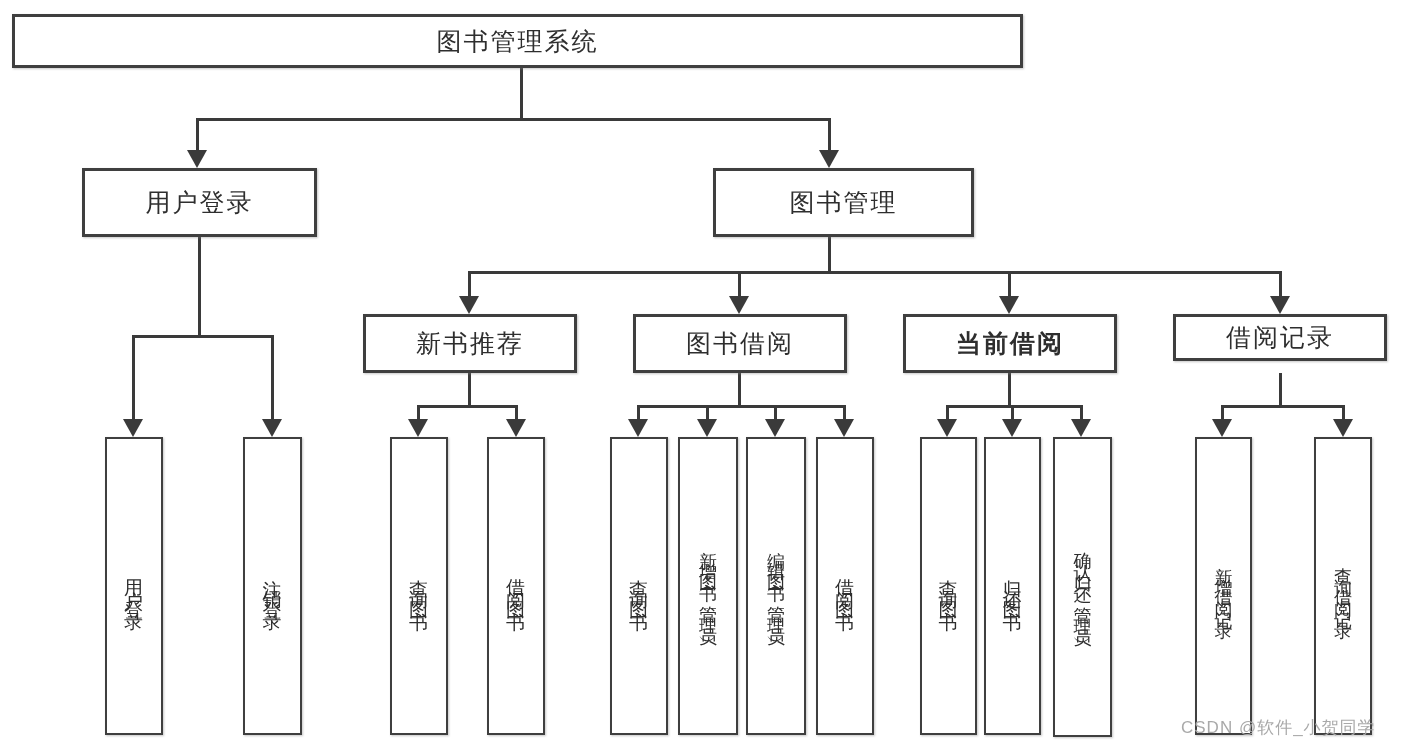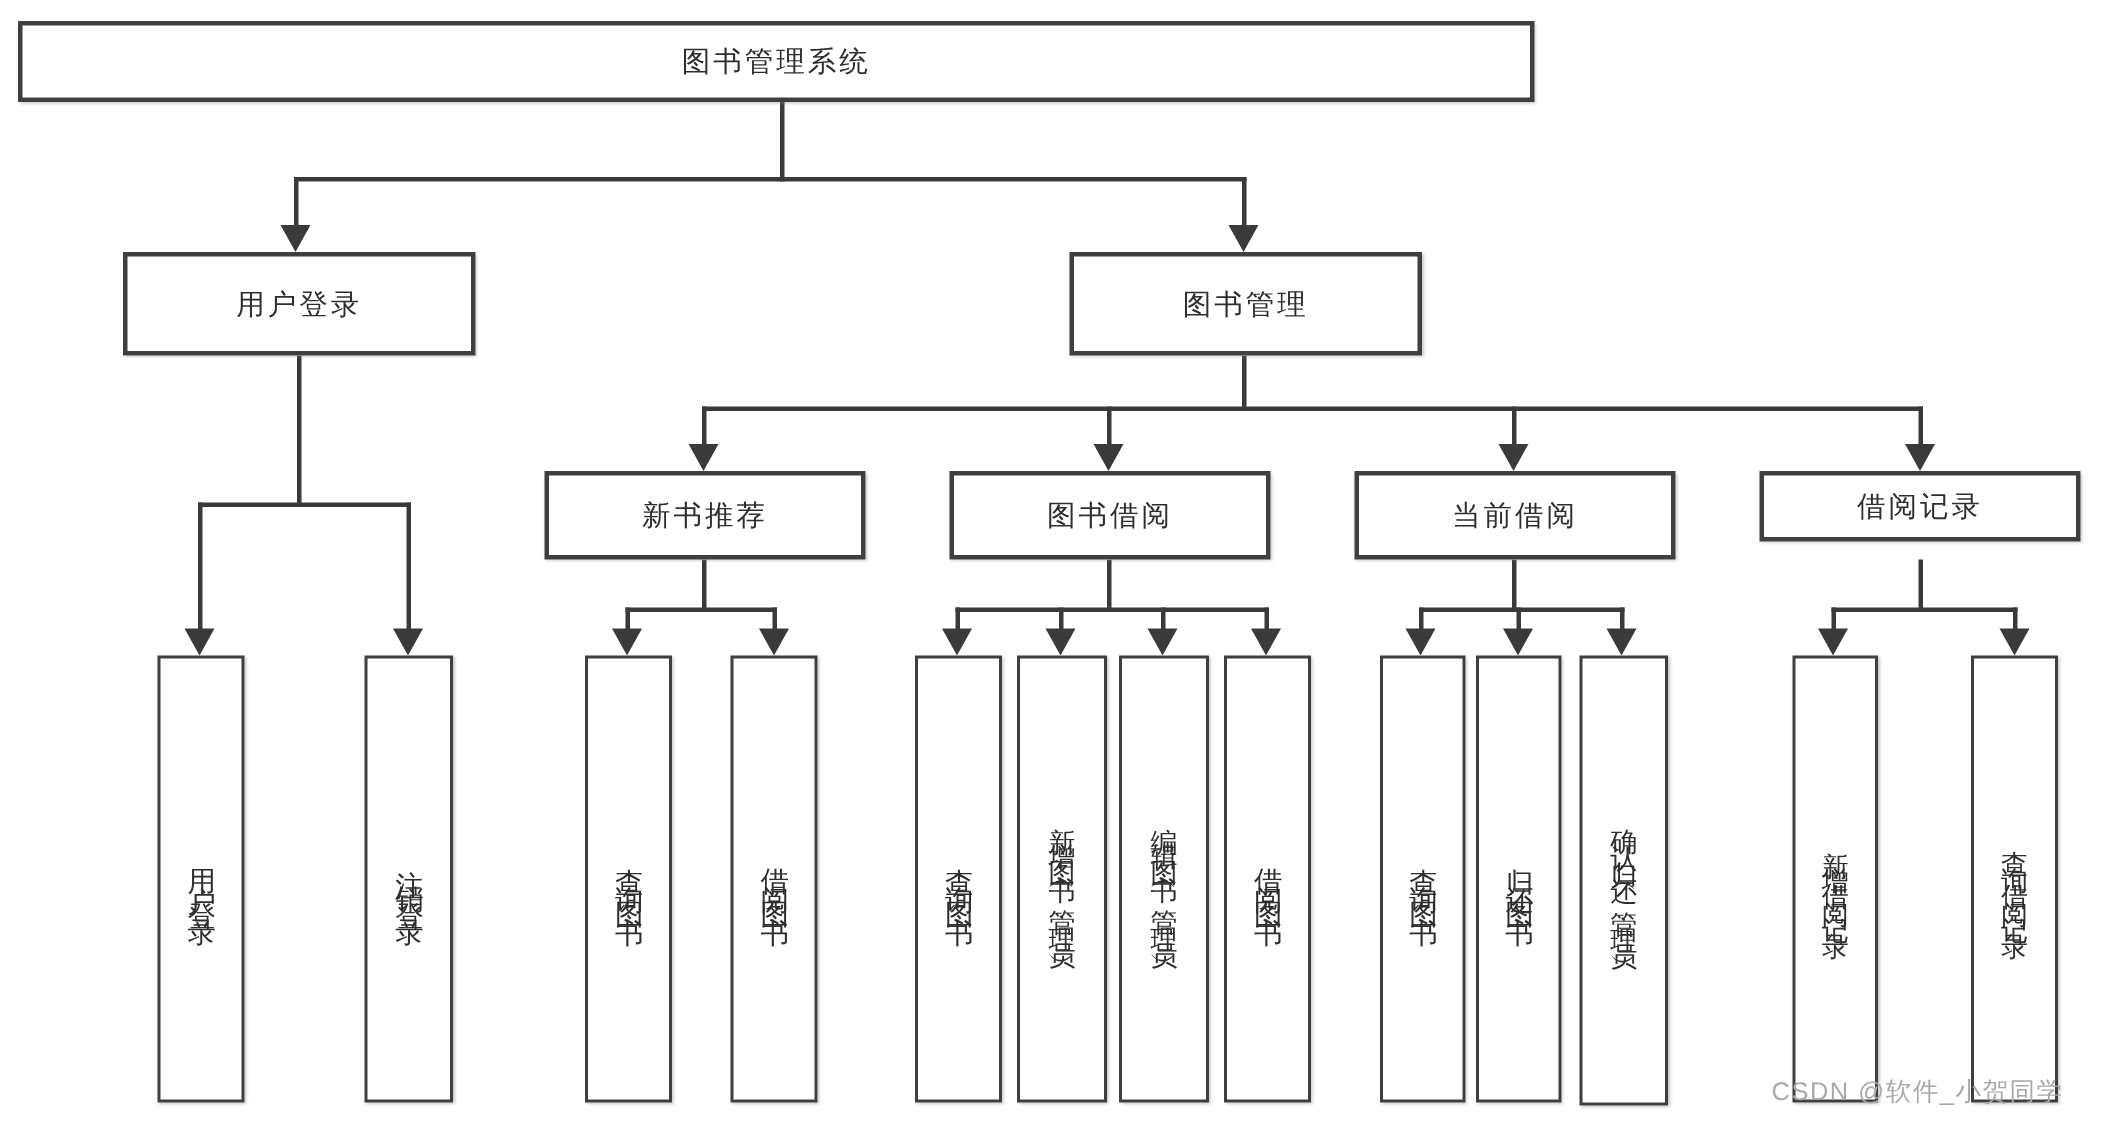--- a/index.html
+++ b/index.html
@@ -23,21 +23,21 @@
     display: flex;
     align-items: center;
     justify-content: center;
     box-shadow: 1px 1px 2px rgba(130,130,130,0.45);
     z-index: 2;
   }
   .leaf {
     border-width: 2px;
   }
   .hlabel {
-    font-size: 19px;
+    font-size: 25px;
     color: #2e2e2e;
     letter-spacing: 2px;
     white-space: nowrap;
   }
   .vlabel {
     writing-mode: vertical-rl;
     text-orientation: mixed;
     font-size: 19px;
     color: #2e2e2e;
     letter-spacing: 11px;
@@ -86,21 +86,21 @@
   <div class="line" style="left:520px; top:68px; width:3px; height:53px;"></div>
   <div class="line" style="left:196px; top:118px; width:635px; height:3px;"></div>
   <div class="line" style="left:196px; top:118px; width:3px; height:34px;"></div>
   <div class="arrowhead" style="left:187px; top:150px;"></div>
   <div class="line" style="left:828px; top:118px; width:3px; height:34px;"></div>
   <div class="arrowhead" style="left:819px; top:150px;"></div>
 
   <div class="box" style="left:82px; top:168px; width:235px; height:69px;">
     <span class="hlabel">用户登录</span>
   </div>
-  <div class="box" style="left:713px; top:168px; width:235px; height:69px;">
+  <div class="box" style="left:713px; top:168px; width:261px; height:69px;">
     <span class="hlabel">图书管理</span>
   </div>
 
   <div class="line" style="left:198px; top:237px; width:3px; height:101px;"></div>
   <div class="line" style="left:132px; top:335px; width:142px; height:3px;"></div>
   <div class="line" style="left:132px; top:335px; width:3px; height:86px;"></div>
   <div class="arrowhead" style="left:123px; top:419px;"></div>
   <div class="line" style="left:271px; top:335px; width:3px; height:86px;"></div>
   <div class="arrowhead" style="left:262px; top:419px;"></div>
 
@@ -114,21 +114,21 @@
   <div class="arrowhead" style="left:999px; top:296px;"></div>
   <div class="line" style="left:1279px; top:271px; width:3px; height:27px;"></div>
   <div class="arrowhead" style="left:1270px; top:296px;"></div>
 
   <div class="box" style="left:633px; top:314px; width:214px; height:59px;">
     <span class="hlabel">图书借阅</span>
   </div>
   <div class="box" style="left:363px; top:314px; width:214px; height:59px;">
     <span class="hlabel">新书推荐</span>
   </div>
-  <div class="box" style="left:903px; top:314px; width:214px; height:59px;">
+  <div class="box" style="left:903px; top:314px; width:214px; height:59px;font-weight:bold;">
     <span class="hlabel">当前借阅</span>
   </div>
   <div class="box" style="left:1173px; top:314px; width:214px; height:47px;">
     <span class="hlabel">借阅记录</span>
   </div>
 
   <div class="line" style="left:468px; top:373px; width:3px; height:35px;"></div>
   <div class="line" style="left:417px; top:405px; width:101px; height:3px;"></div>
   <div class="line" style="left:417px; top:405px; width:3px; height:16px;"></div>
   <div class="arrowhead" style="left:408px; top:419px;"></div>

